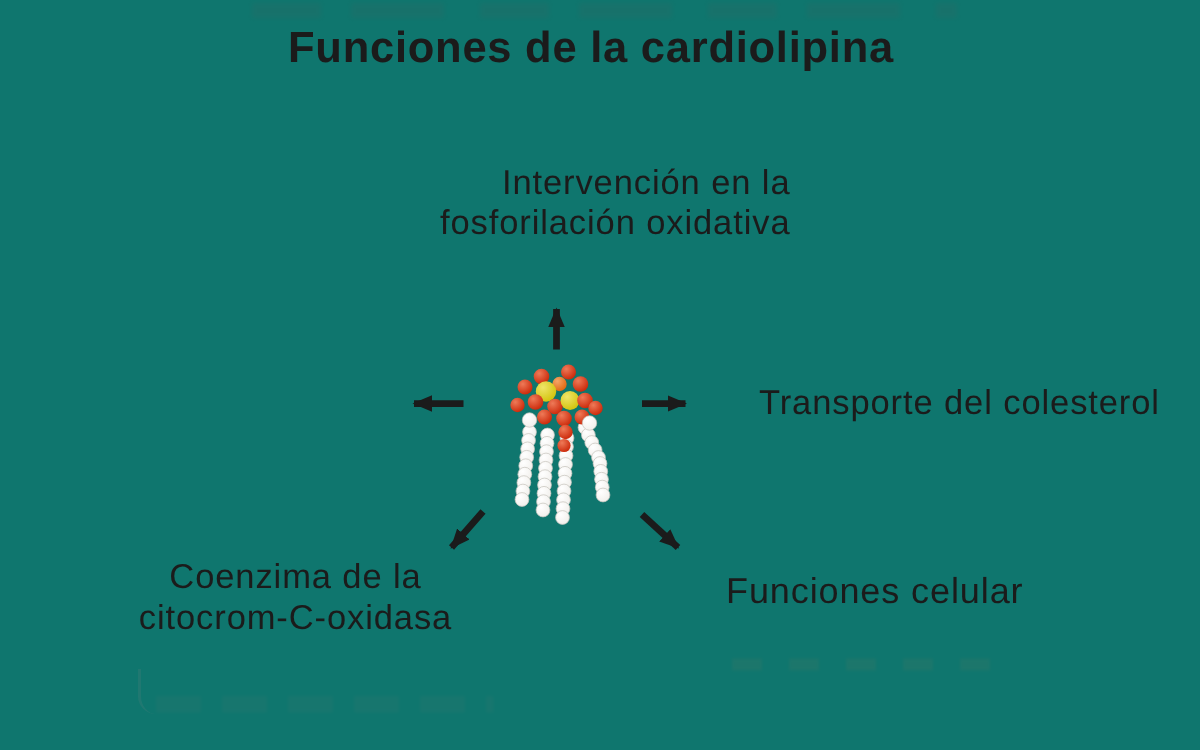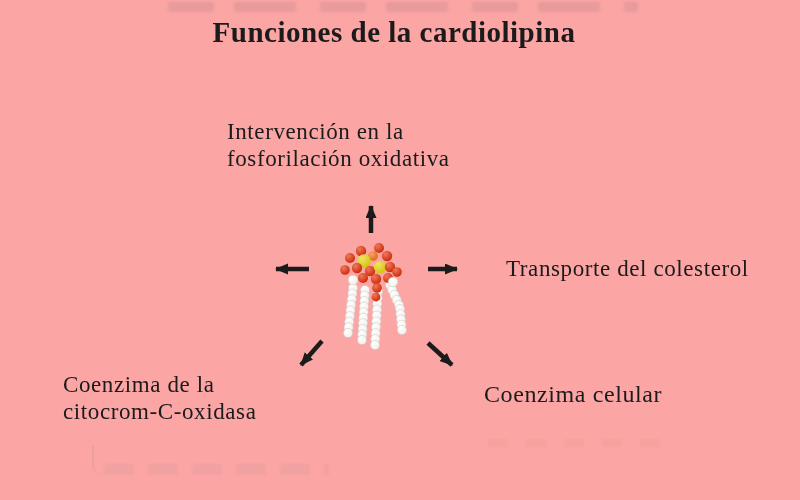--- a/index.html
+++ b/index.html
@@ -1,32 +1,32 @@
 <!DOCTYPE html>
 <html><head>
 <meta charset="utf-8">
 <style>
   html,body{margin:0;padding:0;background:#ffffff;}
   .canvas{
     position:relative;width:800px;height:500px;overflow:hidden;
-    background:#fca5a5;color:#1b1b1b;
-    font-family:Liberation Serif, serif;
+    background:#0f766e;color:#1b1b1b;
+    font-family:Liberation Sans, sans-serif;
   }
   .title{
     position:absolute;top:16px;left:0;width:788px;margin:0;
     text-align:center;font-size:29px;font-weight:bold;letter-spacing:.5px;
   }
   .fn-label{
     position:absolute;white-space:pre-line;font-size:23px;
     letter-spacing:.6px;line-height:27px;
   }
-  .fn-top{left:227px;top:118px;width:300px;text-align:left;}
+  .fn-top{left:227px;top:108px;width:300px;text-align:right;}
   .fn-left{left:66px;top:255px;width:192px;text-align:center;font-size:24px;}
   .fn-right{left:506px;top:255px;width:310px;text-align:left;}
-  .fn-bl{left:63px;top:371px;width:268px;}
+  .fn-bl{left:63px;top:371px;width:268px;text-align:center;}
   .fn-br{left:484px;top:381px;width:230px;text-align:left;font-size:24px;}
   .arrows{position:absolute;left:0;top:0;width:800px;height:500px;}
   .molecule{position:absolute;left:336px;top:237px;width:80px;height:115px;}
   
   .ghost{position:absolute;pointer-events:none;}
   .ghost-top{
     left:168px;top:2px;width:470px;height:10px;opacity:.12;filter:blur(1.5px);
     background:repeating-linear-gradient(90deg,#555 0 46px,transparent 46px 66px,#555 66px 128px,transparent 128px 152px);
   }
   .ghost-bl{
@@ -49,21 +49,21 @@
 
   <div class="ghost ghost-top"></div>
 
   <h1 class="title">Funciones de la cardiolipina</h1>
 
   <div class="fn-label fn-top">Intervención en la
 fosforilación oxidativa</div>
   <div class="fn-label fn-right">Transporte del colesterol</div>
   <div class="fn-label fn-bl">Coenzima de la
 citocrom-C-oxidasa</div>
-  <div class="fn-label fn-br">Coenzima celular</div>
+  <div class="fn-label fn-br">Funciones celular</div>
 
   <svg class="arrows" viewBox="0 0 800 500" aria-hidden="true">
     <defs>
       <marker id="ah" markerUnits="userSpaceOnUse" markerWidth="18" markerHeight="14" refX="12" refY="5.5" orient="auto">
         <path d="M0,0 L13,5.5 L0,11 Z" fill="#1b1b1b"></path>
       </marker>
     </defs>
     <line x1="371" y1="233" x2="371" y2="206" stroke="#1b1b1b" stroke-width="4.5" marker-end="url(#ah)"></line>
     <line x1="309" y1="269" x2="276" y2="269" stroke="#1b1b1b" stroke-width="4.5" marker-end="url(#ah)"></line>
     <line x1="428" y1="269" x2="457" y2="269" stroke="#1b1b1b" stroke-width="4.5" marker-end="url(#ah)"></line>

